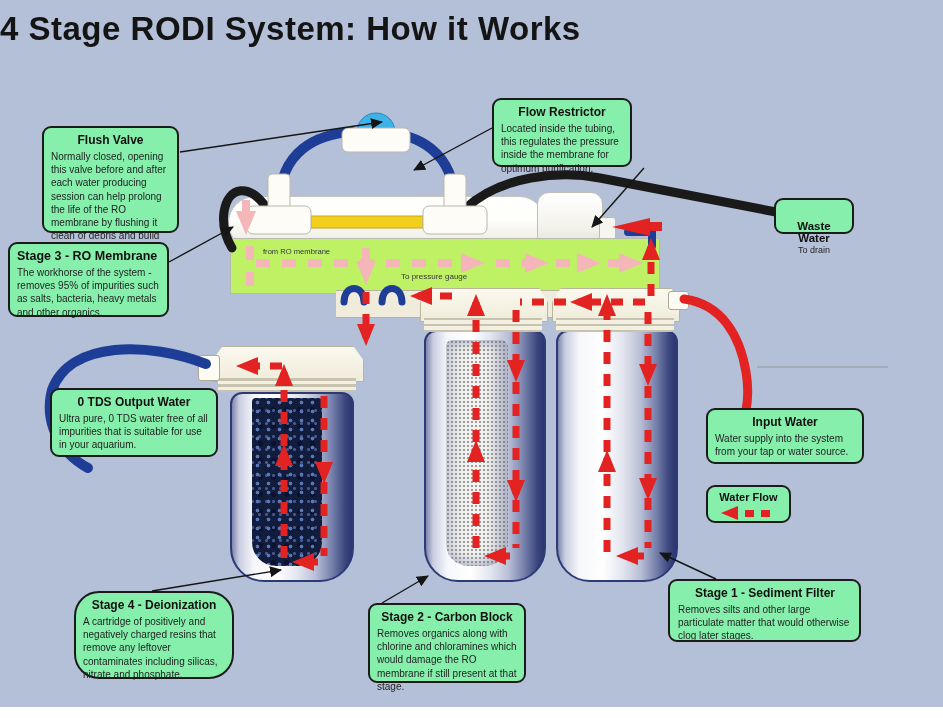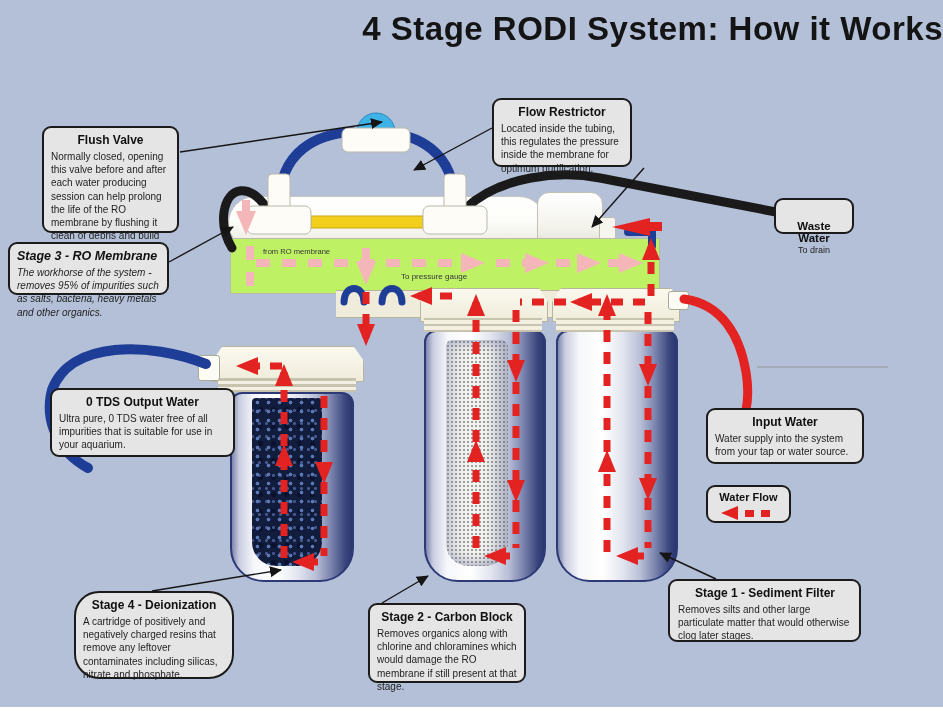--- a/index.html
+++ b/index.html
@@ -1,37 +1,37 @@
 <!DOCTYPE html>
 <html><head>
 <meta charset="utf-8">
 <style>
   html,body{margin:0;padding:0;}
   body{font-family:"Liberation Sans", sans-serif;}
   #stage{position:relative;width:943px;height:718px;background:#b4c0d8;overflow:hidden;}
 
   
-  .title{position:absolute;top:10px;left:0;width:100%;text-align:right;
+  .title{position:absolute;top:10px;left:0;width:100%;text-align:left;
          font-size:33px;font-weight:bold;color:#141414;letter-spacing:.5px;}
 
   
-  .callout{position:absolute;background:#e5e5e5;border:2px solid #1b1b1b;border-radius:9px;
+  .callout{position:absolute;background:#86efac;border:2px solid #1b1b1b;border-radius:9px;
            padding:5px 7px 6px;box-sizing:border-box;z-index:40;}
   .callout h3{margin:0 0 3px;font-size:12px;font-weight:bold;text-align:center;color:#101010;}
   .callout p{margin:0;font-size:10px;line-height:1.32;color:#1e1e1e;}
   .callout.center p{text-align:center;}
 
   .c-flush{left:42px;top:126px;width:137px;height:107px;}
   .c-restrictor{left:492px;top:98px;width:140px;height:69px;}
   .c-waste{left:774px;top:198px;width:80px;height:36px;padding-top:20px;}
   .c-waste h3{font-size:11.5px;margin-bottom:1px;}
   .c-waste p{font-size:9px;}
-  .c-stage3{left:8px;top:242px;width:161px;height:53px;font-style:italic;}
+  .c-stage3{left:8px;top:242px;width:161px;height:75px;}
   .c-stage3 h3{text-align:left;font-size:12.5px;}
-  .c-tds{left:50px;top:388px;width:185px;height:69px;}
+  .c-tds{left:50px;top:388px;width:168px;height:69px;}
   .c-input{left:706px;top:408px;width:158px;height:56px;}
   .c-stage4{left:74px;top:591px;width:160px;height:88px;border-radius:25px;}
   .c-stage2{left:368px;top:603px;width:158px;height:80px;}
   .c-stage1{left:668px;top:579px;width:193px;height:63px;padding-left:8px;}
 
   
   .legend{left:706px;top:485px;width:85px;height:38px;padding-top:4px;}
   .legend h3{font-size:11px;margin-bottom:3px;}
   .legend-arrow{position:relative;height:14px;}
   .la-head{position:absolute;left:6px;top:0;width:0;height:0;

